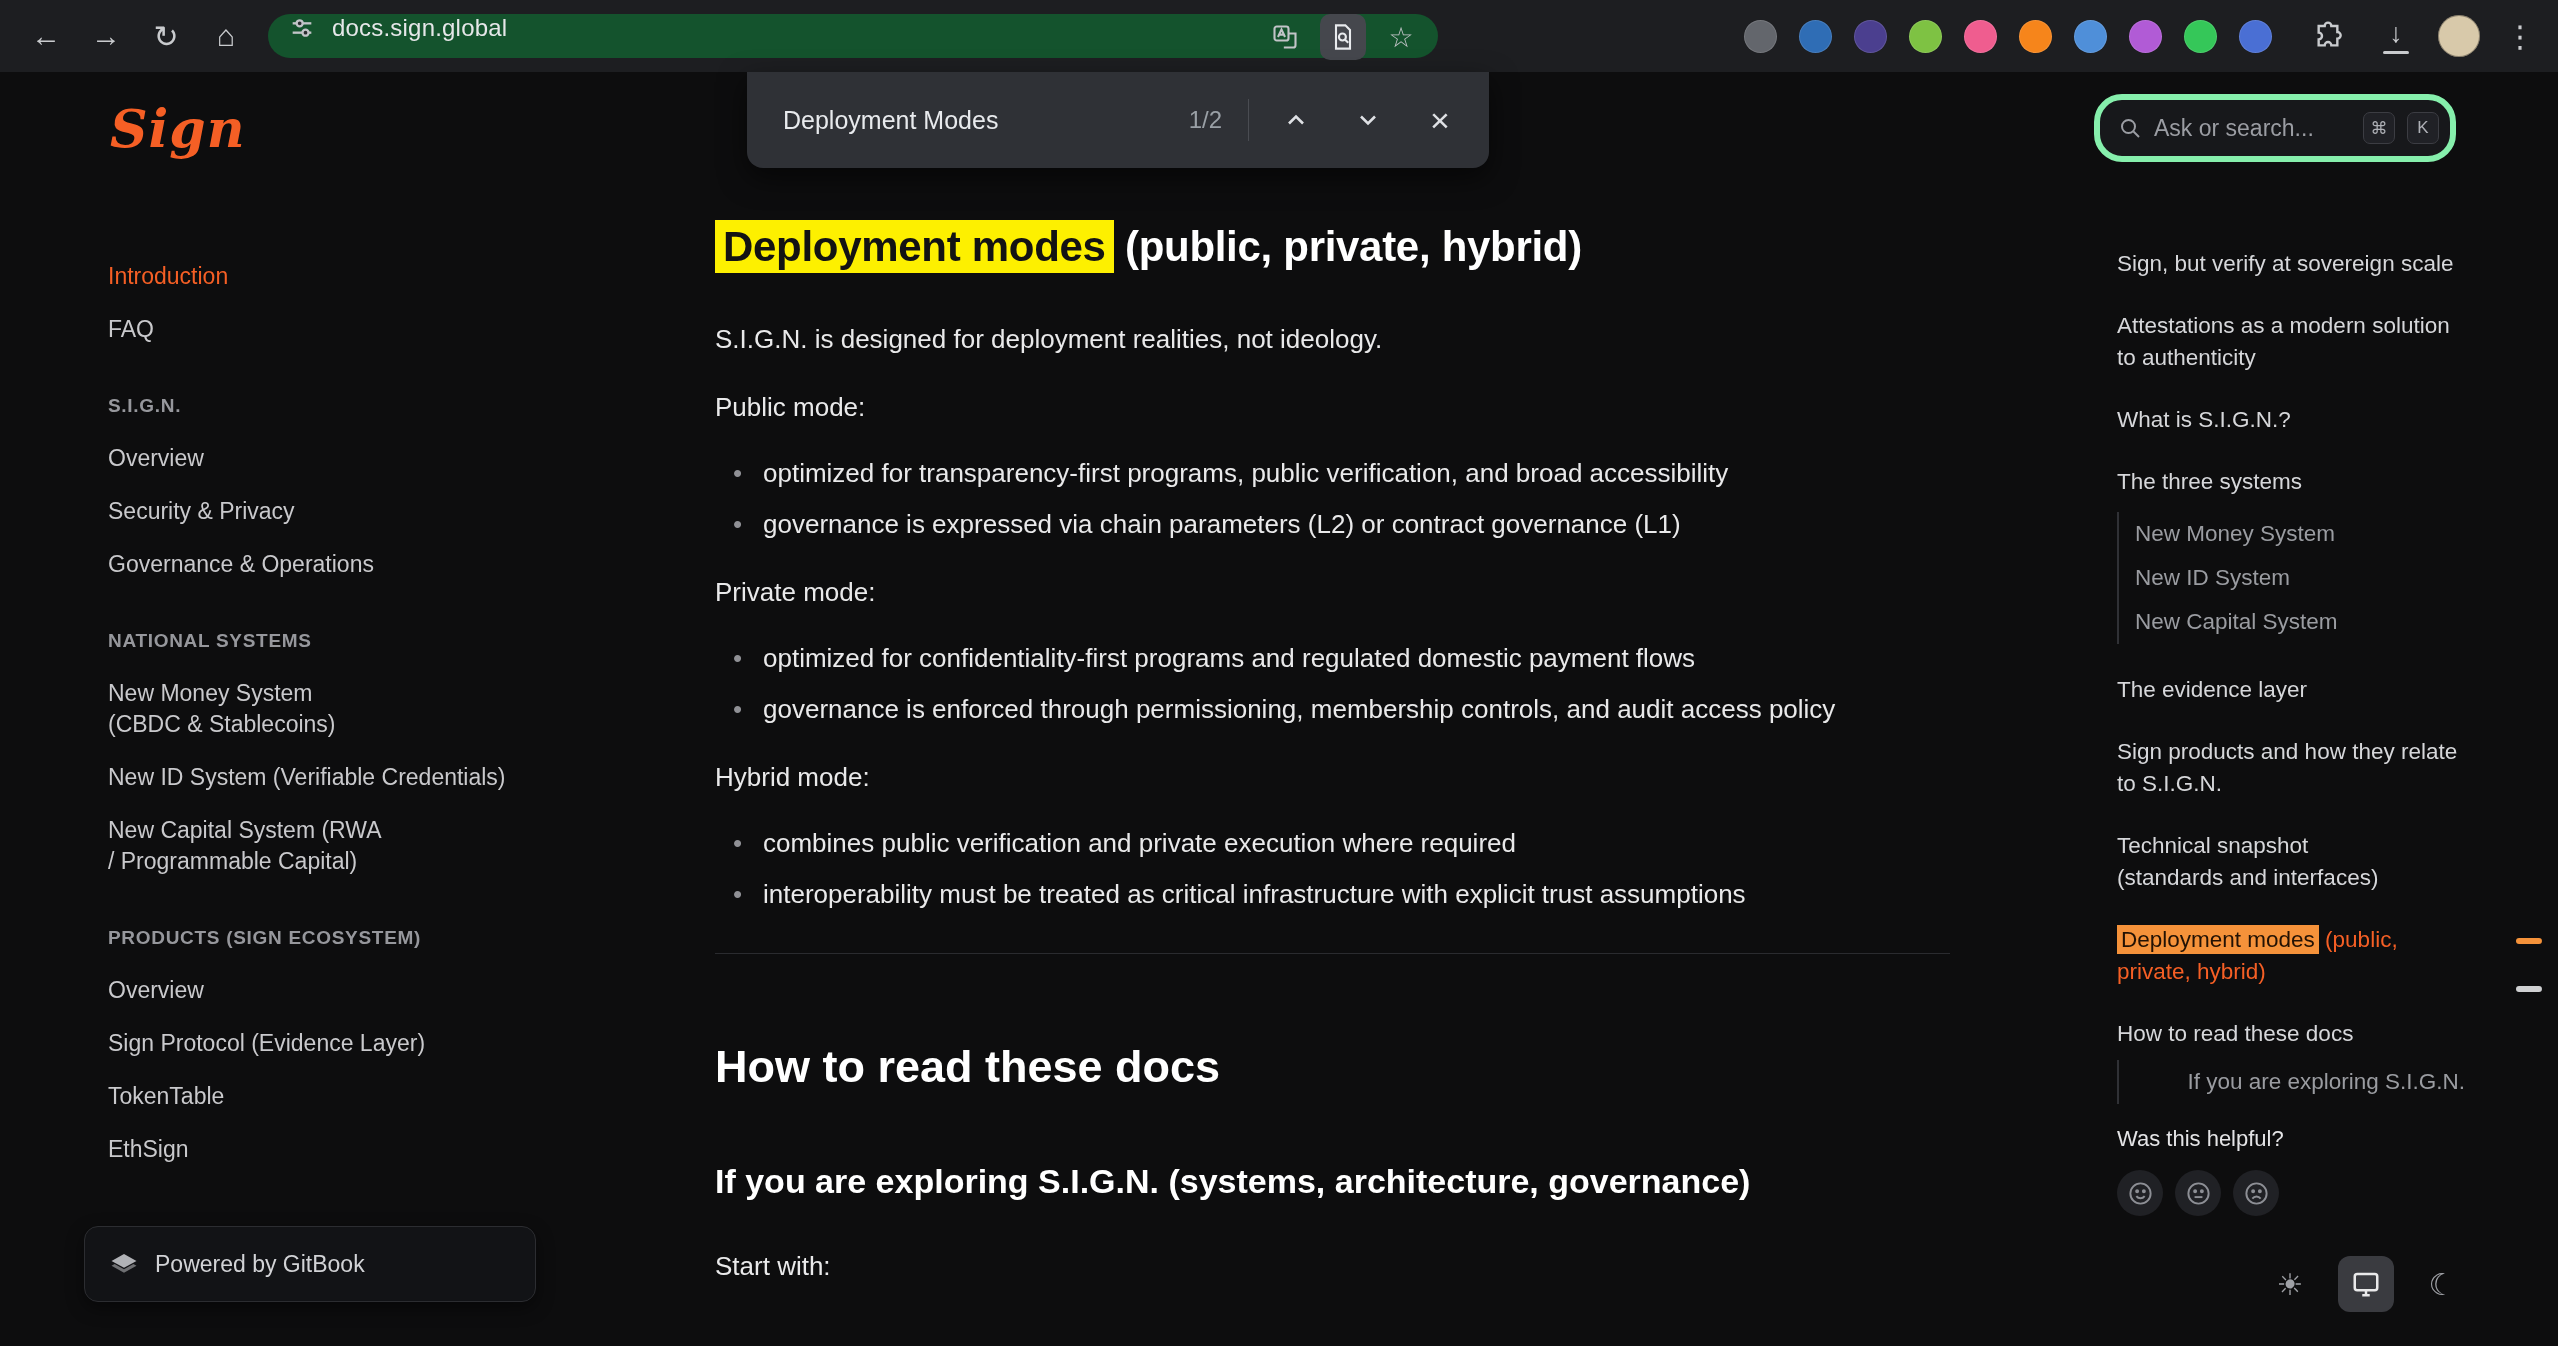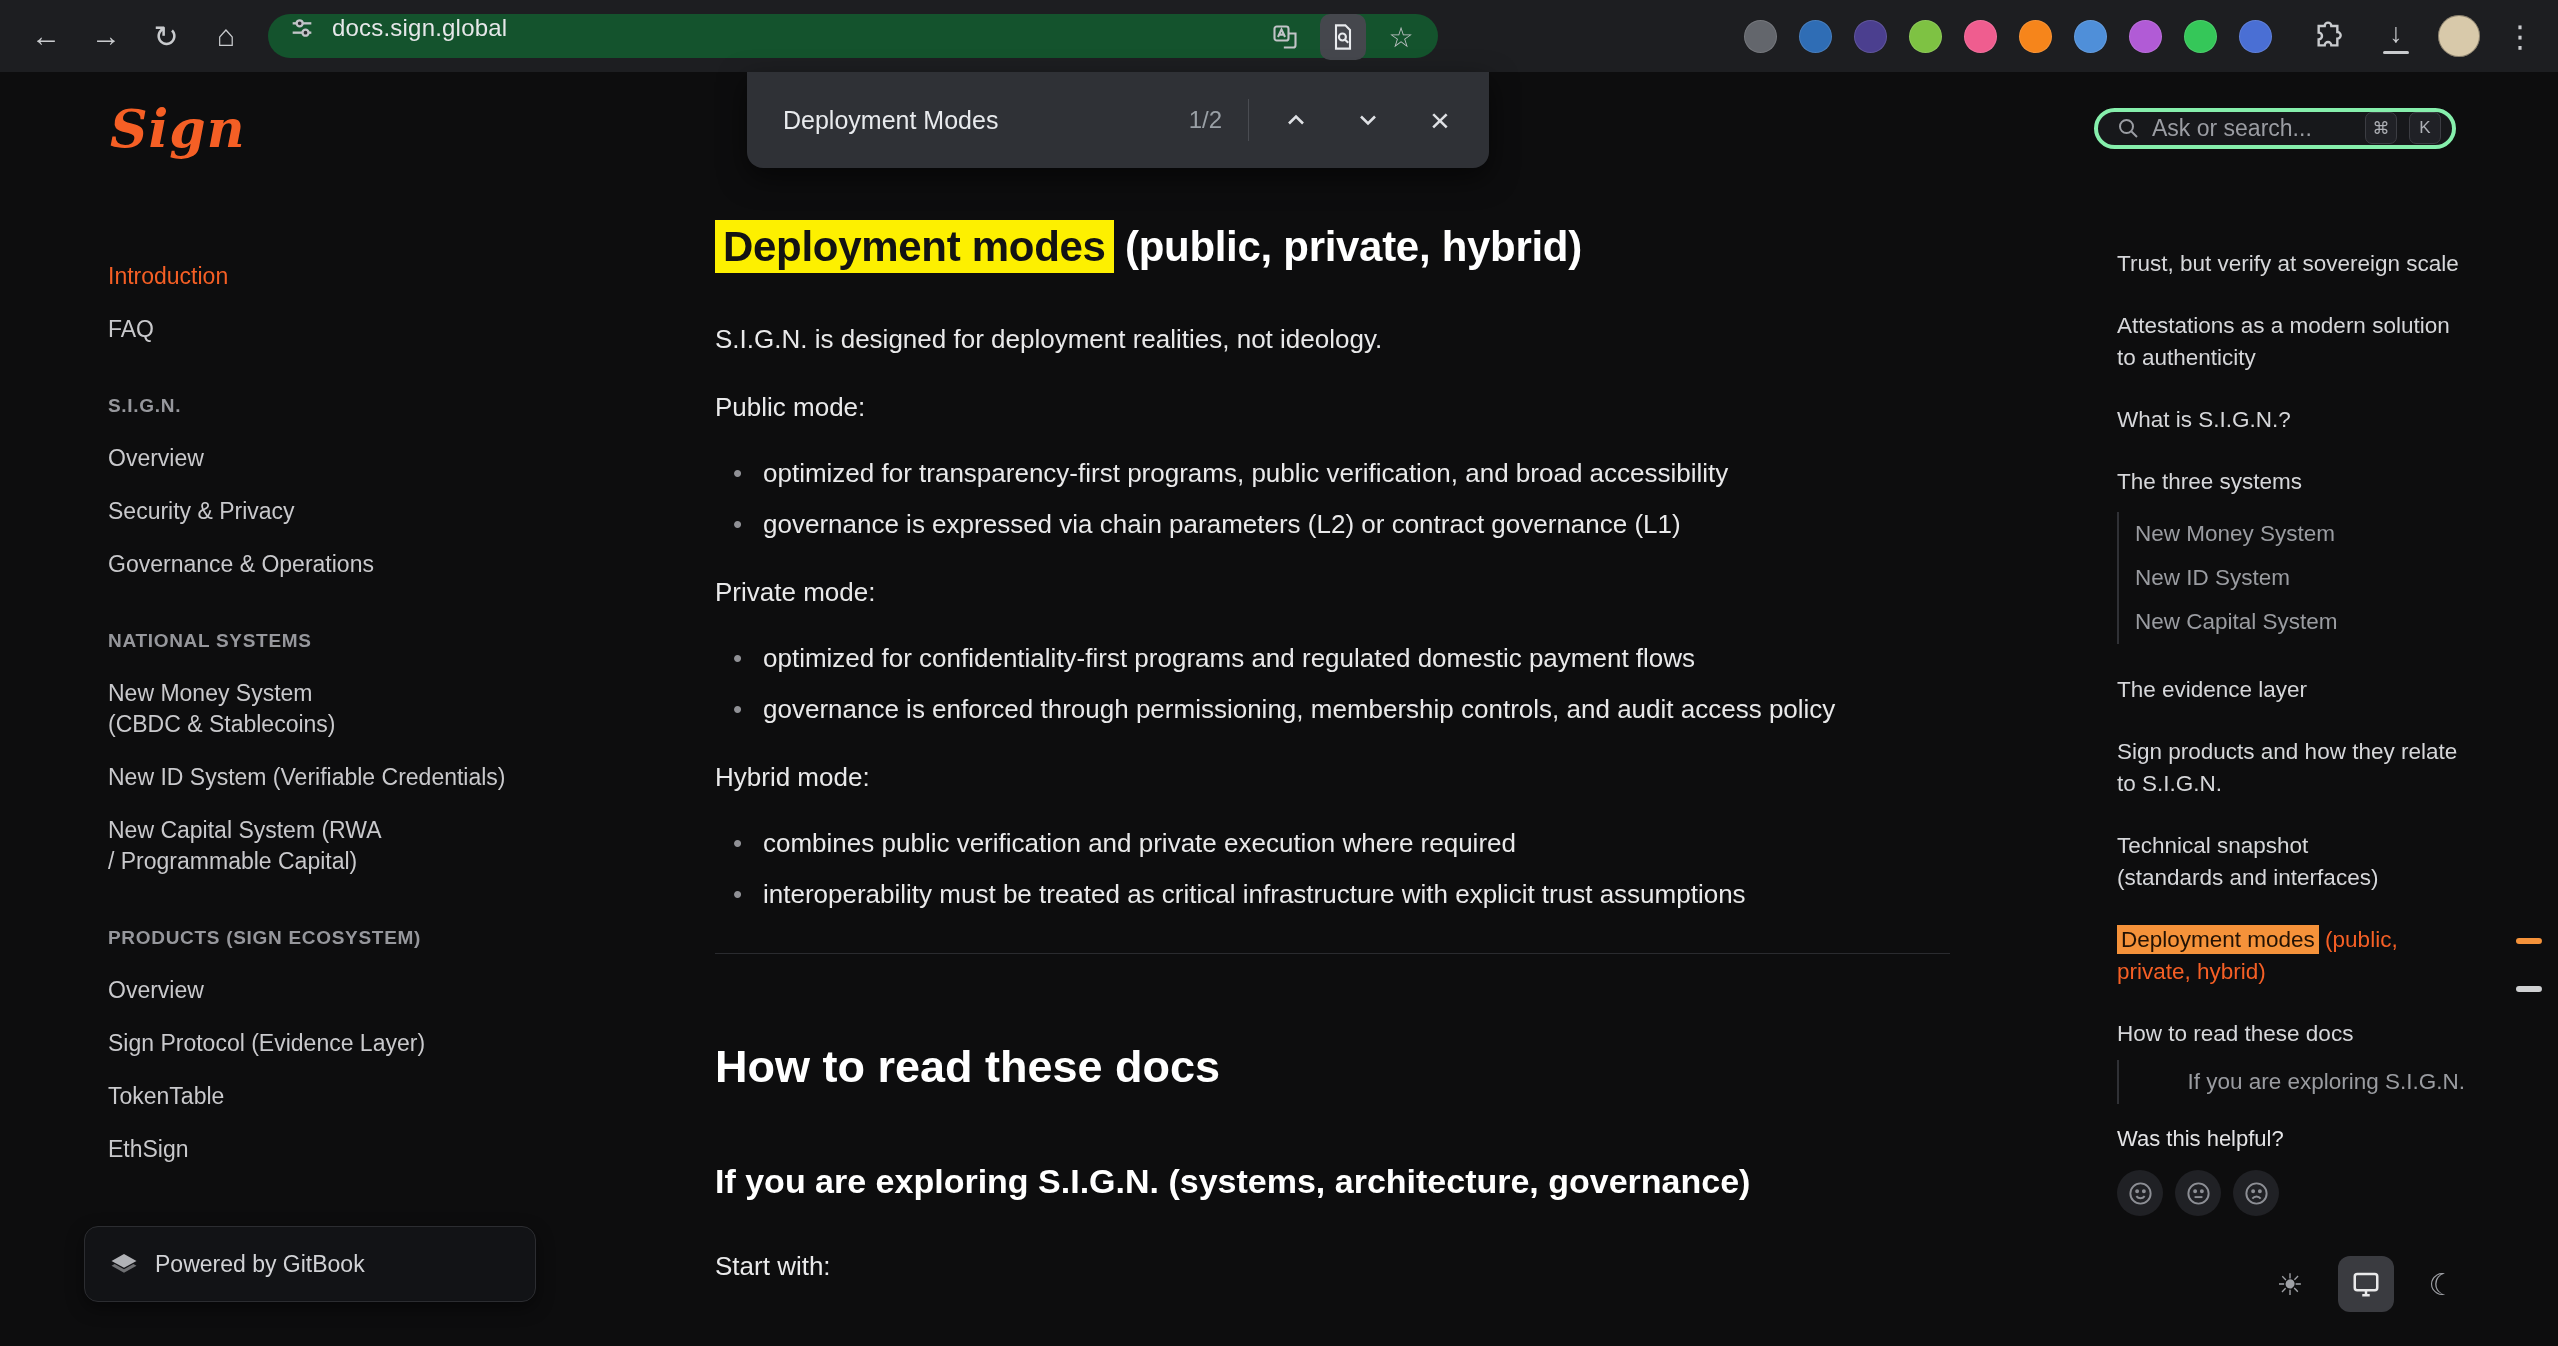--- a/index.html
+++ b/index.html
@@ -58,22 +58,22 @@
   
   .site-header {
     position:absolute; top:72px; left:0; right:0; height:112px;
     display:flex; align-items:center; padding:0 102px 0 110px;
   }
   .logo {
     font-family:"DejaVu Serif", serif; font-style:italic; font-weight:700;
     font-size:52px; color:#f55f25; letter-spacing:1px;
   }
   .ask-search {
-    margin-left:auto; width:362px; height:41px;
-    background:#17181b; border:4px solid #86efac; border-radius:28px;
+    margin-left:auto; width:362px; height:68px;
+    background:#17181b; border:6px solid #86efac; border-radius:28px;
     display:flex; align-items:center; gap:12px; padding:0 11px 0 18px;
   }
   .ask-search .lens { color:#9b9da3; display:flex; align-items:center; }
   .ask-placeholder { color:#9b9da3; font-size:23px; flex:1; }
   .key-badge {
     width:32px; height:32px; border:1px solid #3c3d43; border-radius:7px;
     background:#202126; color:#aeb0b6; font-size:17px;
     display:flex; align-items:center; justify-content:center;
   }
 
@@ -286,21 +286,21 @@
   </ul>
 
   <hr class="divider">
 
   <h2>How to read these docs</h2>
   <h3>If you are exploring S.I.G.N. (systems, architecture, governance)</h3>
   <p class="start-with">Start with:</p>
 </main>
 
 <aside class="toc">
-  <div class="toc-item">Trust, but verify at sovereign scale</div>
+  <div class="toc-item">Sign, but verify at sovereign scale</div>
   <div class="toc-item">Attestations as a modern solution to authenticity</div>
   <div class="toc-item">What is S.I.G.N.?</div>
   <div class="toc-item">The three systems</div>
   <div class="toc-subgroup">
     <div class="toc-sub">New Money System</div>
     <div class="toc-sub">New ID System</div>
     <div class="toc-sub">New Capital System</div>
   </div>
   <div class="toc-item">The evidence layer</div>
   <div class="toc-item">Sign products and how they relate to S.I.G.N.</div>

